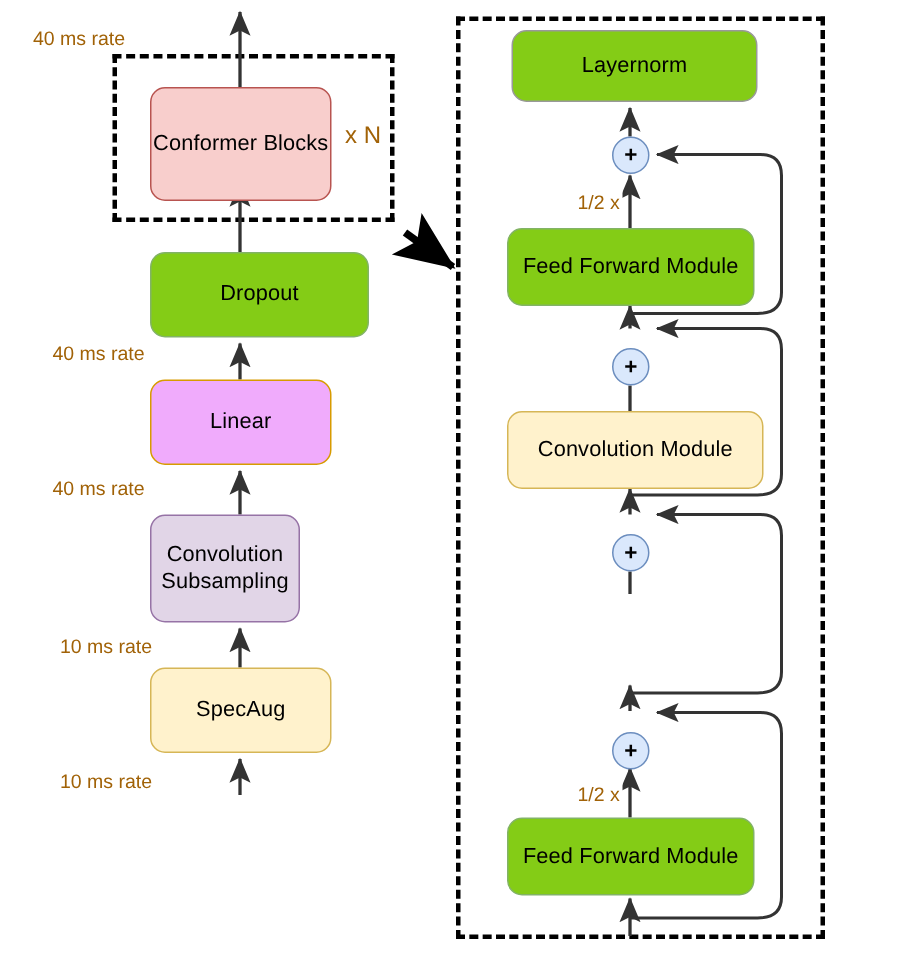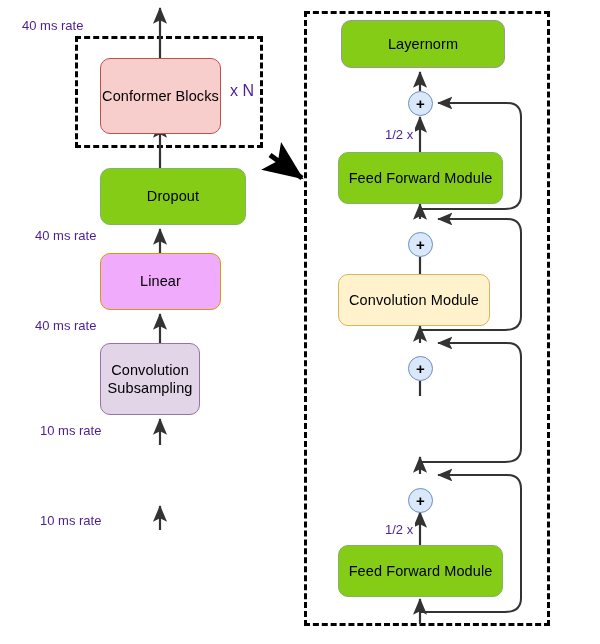--- a/index.html
+++ b/index.html
@@ -45,21 +45,21 @@
   .dashframe {
     position: absolute;
     border: 3px dashed #000;
     background: transparent;
     z-index: 2;
   }
   
   .label {
     position: absolute;
     font-size: 13px;
-    color: #4c1d95;
+    color: #a16207;
     white-space: nowrap;
     z-index: 5;
     text-align: right;
   }
   .label.xn { font-size: 16px; }
   
   .label.halfx {
     background: #ffffff;
     padding: 0 2px;
   }
@@ -146,20 +146,21 @@
 
   <div class="label xn" style="left:230px; top:82px;">x N</div>
 
   <div class="node green" style="left:100px; top:168px; width:146px; height:57px;">Dropout</div>
 
   <div class="node orange" style="left:100px; top:253px; width:121px; height:57px;">Linear</div>
 
   <div class="node purple" style="left:100px; top:343px; width:100px; height:72px;">Convolution
 Subsampling</div>
 
+  <div class="node yellow" style="left:100px; top:445px; width:121px; height:57px;">SpecAug</div>
 
   <div class="label" style="left:22px; top:18px;">40 ms rate</div>
   <div class="label" style="left:35px; top:228px;">40 ms rate</div>
   <div class="label" style="left:35px; top:318px;">40 ms rate</div>
   <div class="label" style="left:40px; top:423px;">10 ms rate</div>
   <div class="label" style="left:40px; top:513px;">10 ms rate</div>
 
   <svg class="wires" viewBox="0 0 600 644">
     <line x1="270" y1="155" x2="302" y2="178" stroke="#000" stroke-width="5" marker-end="url(#ahb)"></line>
   </svg>
@@ -169,21 +170,21 @@
   <div class="node gray" style="left:341px; top:20px; width:164px; height:48px;">Layernorm</div>
 
   <div class="plus" style="left:408px; top:91px;">+</div>
 
   <div class="label halfx" style="left:383px; top:127px;">1/2 x</div>
 
   <div class="node green" style="left:338px; top:152px; width:165px; height:52px;">Feed Forward Module</div>
 
   <div class="plus" style="left:408px; top:232px;">+</div>
 
-  <div class="node yellow" style="left:338px; top:274px; width:152px; height:52px;">Convolution Module</div>
+  <div class="node yellow" style="left:338px; top:274px; width:171px; height:52px;">Convolution Module</div>
 
   <div class="plus" style="left:408px; top:356px;">+</div>
 
 
   <div class="plus" style="left:408px; top:488px;">+</div>
 
   <div class="label halfx" style="left:383px; top:522px;">1/2 x</div>
 
   <div class="node green" style="left:338px; top:545px; width:165px; height:52px;">Feed Forward Module</div>
 

